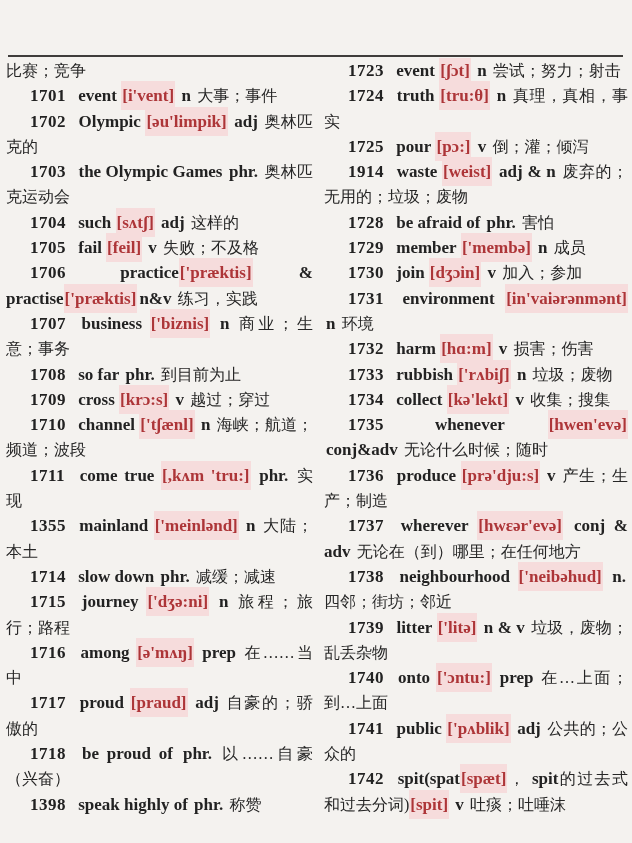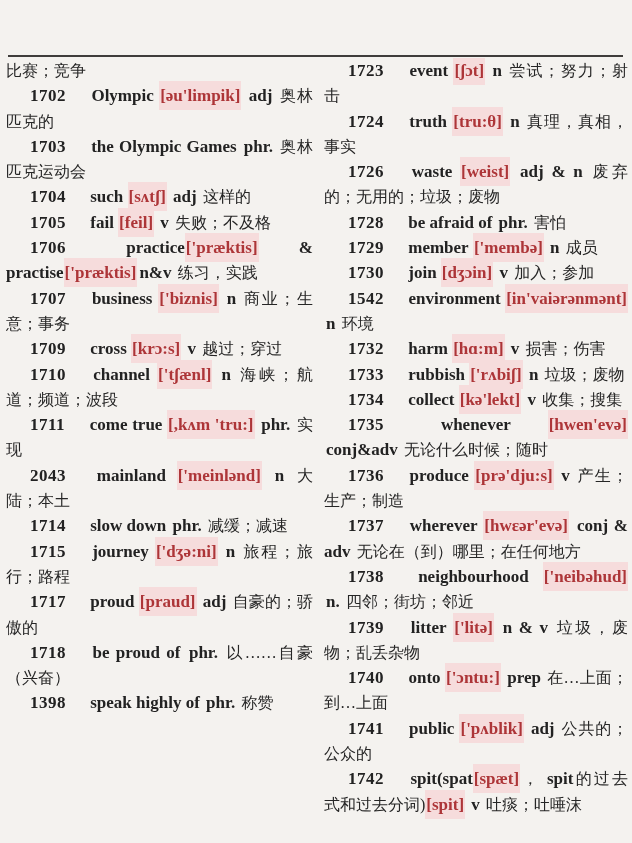--- a/index.html
+++ b/index.html
@@ -44,21 +44,21 @@
   .entry {
     margin: 0;
     text-align: justify;
     font-size: 17px;
     line-height: 25.3px;
     text-indent: 24px;
     word-break: break-word;
   }
   .entry.cont { text-indent: 0; }
   .tok { font-weight: bold; }
-  .tok-num { letter-spacing: 0.5px; margin-right: 20px; }
+  .tok-num { letter-spacing: 0.5px; margin-right: 8px; }
   .tok-word { }
   .tok-pos { margin: 0 2px; }
   .tok-phon {
     color: var(--red, #ad3538);
     background: var(--phonbg, #f6dcdc);
     padding: 5px 1px;
   }
   .tok-cn {
     font-weight: normal;
     font-size: 16px;
@@ -66,45 +66,49 @@
   }
 </style>
 </head>
 <body>
 
 <div class="page">
   <div class="top-rule"></div>
   <div class="columns">
     <div class="col col-left">
         <p class="entry cont"><span class="tok tok-cn">比赛；竞争</span></p>
+        <p class="entry"><span class="tok tok-num">1701</span> <span class="tok tok-word">event</span> <span class="tok tok-phon">[i'vent]</span> <span class="tok tok-pos">n</span> <span class="tok tok-cn">大事；事件</span></p>
         <p class="entry"><span class="tok tok-num">1702</span> <span class="tok tok-word">Olympic</span> <span class="tok tok-phon">[əu'limpik]</span> <span class="tok tok-pos">adj</span> <span class="tok tok-cn">奥林匹克的</span></p>
         <p class="entry"><span class="tok tok-num">1703</span> <span class="tok tok-word">the Olympic Games</span> <span class="tok tok-pos">phr.</span> <span class="tok tok-cn">奥林匹克运动会</span></p>
         <p class="entry"><span class="tok tok-num">1704</span> <span class="tok tok-word">such</span> <span class="tok tok-phon">[sʌtʃ]</span> <span class="tok tok-pos">adj</span> <span class="tok tok-cn">这样的</span></p>
         <p class="entry"><span class="tok tok-num">1705</span> <span class="tok tok-word">fail</span> <span class="tok tok-phon">[feil]</span> <span class="tok tok-pos">v</span> <span class="tok tok-cn">失败；不及格</span></p>
         <p class="entry"><span class="tok tok-num">1706</span> <span class="tok tok-word">practice</span><span class="tok tok-phon">['præktis]</span> <span class="tok tok-word">&amp;</span> <span class="tok tok-word">practise</span><span class="tok tok-phon">['præktis]</span><span class="tok tok-pos">n&amp;v</span> <span class="tok tok-cn">练习，实践</span></p>
         <p class="entry"><span class="tok tok-num">1707</span> <span class="tok tok-word">business</span> <span class="tok tok-phon">['biznis]</span> <span class="tok tok-pos">n</span> <span class="tok tok-cn">商业；生意；事务</span></p>
+        <p class="entry"><span class="tok tok-num">1708</span> <span class="tok tok-word">so far</span> <span class="tok tok-pos">phr.</span> <span class="tok tok-cn">到目前为止</span></p>
         <p class="entry"><span class="tok tok-num">1709</span> <span class="tok tok-word">cross</span> <span class="tok tok-phon">[krɔ:s]</span> <span class="tok tok-pos">v</span> <span class="tok tok-cn">越过；穿过</span></p>
         <p class="entry"><span class="tok tok-num">1710</span> <span class="tok tok-word">channel</span> <span class="tok tok-phon">['tʃænl]</span> <span class="tok tok-pos">n</span> <span class="tok tok-cn">海峡；航道；频道；波段</span></p>
         <p class="entry"><span class="tok tok-num">1711</span> <span class="tok tok-word">come true</span> <span class="tok tok-phon">[,kʌm 'tru:]</span> <span class="tok tok-pos">phr.</span> <span class="tok tok-cn">实现</span></p>
-        <p class="entry"><span class="tok tok-num">2043</span> <span class="tok tok-word">mainland</span> <span class="tok tok-phon">['meinlənd]</span> <span class="tok tok-pos">n</span> <span class="tok tok-cn">大陆；本土</span></p>
+        <p class="entry"><span class="tok tok-num">1355</span> <span class="tok tok-word">mainland</span> <span class="tok tok-phon">['meinlənd]</span> <span class="tok tok-pos">n</span> <span class="tok tok-cn">大陆；本土</span></p>
         <p class="entry"><span class="tok tok-num">1714</span> <span class="tok tok-word">slow down</span> <span class="tok tok-pos">phr.</span> <span class="tok tok-cn">减缓；减速</span></p>
         <p class="entry"><span class="tok tok-num">1715</span> <span class="tok tok-word">journey</span> <span class="tok tok-phon">['dʒə:ni]</span> <span class="tok tok-pos">n</span> <span class="tok tok-cn">旅程；旅行；路程</span></p>
+        <p class="entry"><span class="tok tok-num">1716</span> <span class="tok tok-word">among</span> <span class="tok tok-phon">[ə'mʌŋ]</span> <span class="tok tok-pos">prep</span> <span class="tok tok-cn">在……当中</span></p>
         <p class="entry"><span class="tok tok-num">1717</span> <span class="tok tok-word">proud</span> <span class="tok tok-phon">[praud]</span> <span class="tok tok-pos">adj</span> <span class="tok tok-cn">自豪的；骄傲的</span></p>
         <p class="entry"><span class="tok tok-num">1718</span> <span class="tok tok-word">be proud of</span> <span class="tok tok-pos">phr.</span> <span class="tok tok-cn">以……自豪（兴奋）</span></p>
         <p class="entry"><span class="tok tok-num">1398</span> <span class="tok tok-word">speak highly of</span> <span class="tok tok-pos">phr.</span> <span class="tok tok-cn">称赞</span></p>
         <p class="entry">   </p>
       </div>
     <div class="col col-right">
         <p class="entry"><span class="tok tok-num">1723</span> <span class="tok tok-word">event</span> <span class="tok tok-phon">[ʃɔt]</span> <span class="tok tok-pos">n</span> <span class="tok tok-cn">尝试；努力；射击</span></p>
         <p class="entry"><span class="tok tok-num">1724</span> <span class="tok tok-word">truth</span> <span class="tok tok-phon">[tru:θ]</span> <span class="tok tok-pos">n</span> <span class="tok tok-cn">真理，真相，事实</span></p>
-        <p class="entry"><span class="tok tok-num">1726</span> <span class="tok tok-word">waste</span> <span class="tok tok-phon">[weist]</span> <span class="tok tok-pos">adj &amp; n</span> <span class="tok tok-cn">废弃的；无用的；垃圾；废物</span></p>
+        <p class="entry"><span class="tok tok-num">1725</span> <span class="tok tok-word">pour</span> <span class="tok tok-phon">[pɔ:]</span> <span class="tok tok-pos">v</span> <span class="tok tok-cn">倒；灌；倾泻</span></p>
+        <p class="entry"><span class="tok tok-num">1914</span> <span class="tok tok-word">waste</span> <span class="tok tok-phon">[weist]</span> <span class="tok tok-pos">adj &amp; n</span> <span class="tok tok-cn">废弃的；无用的；垃圾；废物</span></p>
         <p class="entry"><span class="tok tok-num">1728</span> <span class="tok tok-word">be afraid of</span> <span class="tok tok-pos">phr.</span> <span class="tok tok-cn">害怕</span></p>
         <p class="entry"><span class="tok tok-num">1729</span> <span class="tok tok-word">member</span> <span class="tok tok-phon">['membə]</span> <span class="tok tok-pos">n</span> <span class="tok tok-cn">成员</span></p>
         <p class="entry"><span class="tok tok-num">1730</span> <span class="tok tok-word">join</span> <span class="tok tok-phon">[dʒɔin]</span> <span class="tok tok-pos">v</span> <span class="tok tok-cn">加入；参加</span></p>
-        <p class="entry"><span class="tok tok-num">1542</span> <span class="tok tok-word">environment</span> <span class="tok tok-phon">[in'vaiərənmənt]</span> <span class="tok tok-pos">n</span> <span class="tok tok-cn">环境</span></p>
+        <p class="entry"><span class="tok tok-num">1731</span> <span class="tok tok-word">environment</span> <span class="tok tok-phon">[in'vaiərənmənt]</span> <span class="tok tok-pos">n</span> <span class="tok tok-cn">环境</span></p>
         <p class="entry"><span class="tok tok-num">1732</span> <span class="tok tok-word">harm</span> <span class="tok tok-phon">[hɑ:m]</span> <span class="tok tok-pos">v</span> <span class="tok tok-cn">损害；伤害</span></p>
         <p class="entry"><span class="tok tok-num">1733</span> <span class="tok tok-word">rubbish</span> <span class="tok tok-phon">['rʌbiʃ]</span> <span class="tok tok-pos">n</span> <span class="tok tok-cn">垃圾；废物</span></p>
         <p class="entry"><span class="tok tok-num">1734</span> <span class="tok tok-word">collect</span> <span class="tok tok-phon">[kə'lekt]</span> <span class="tok tok-pos">v</span> <span class="tok tok-cn">收集；搜集</span></p>
         <p class="entry"><span class="tok tok-num">1735</span> <span class="tok tok-word">whenever</span> <span class="tok tok-phon">[hwen'evə]</span> <span class="tok tok-pos">conj&amp;adv</span> <span class="tok tok-cn">无论什么时候；随时</span></p>
         <p class="entry"><span class="tok tok-num">1736</span> <span class="tok tok-word">produce</span> <span class="tok tok-phon">[prə'dju:s]</span> <span class="tok tok-pos">v</span> <span class="tok tok-cn">产生；生产；制造</span></p>
         <p class="entry"><span class="tok tok-num">1737</span> <span class="tok tok-word">wherever</span> <span class="tok tok-phon">[hwɛər'evə]</span> <span class="tok tok-pos">conj &amp; adv</span> <span class="tok tok-cn">无论在（到）哪里；在任何地方</span></p>
         <p class="entry"><span class="tok tok-num">1738</span> <span class="tok tok-word">neighbourhood</span> <span class="tok tok-phon">['neibəhud]</span> <span class="tok tok-pos">n.</span> <span class="tok tok-cn">四邻；街坊；邻近</span></p>
         <p class="entry"><span class="tok tok-num">1739</span> <span class="tok tok-word">litter</span> <span class="tok tok-phon">['litə]</span> <span class="tok tok-pos">n &amp; v</span> <span class="tok tok-cn">垃圾，废物；乱丢杂物</span></p>
         <p class="entry"><span class="tok tok-num">1740</span> <span class="tok tok-word">onto</span> <span class="tok tok-phon">['ɔntu:]</span> <span class="tok tok-pos">prep</span> <span class="tok tok-cn">在…上面；到…上面</span></p>
         <p class="entry"><span class="tok tok-num">1741</span> <span class="tok tok-word">public</span> <span class="tok tok-phon">['pʌblik]</span> <span class="tok tok-pos">adj</span> <span class="tok tok-cn">公共的；公众的</span></p>

